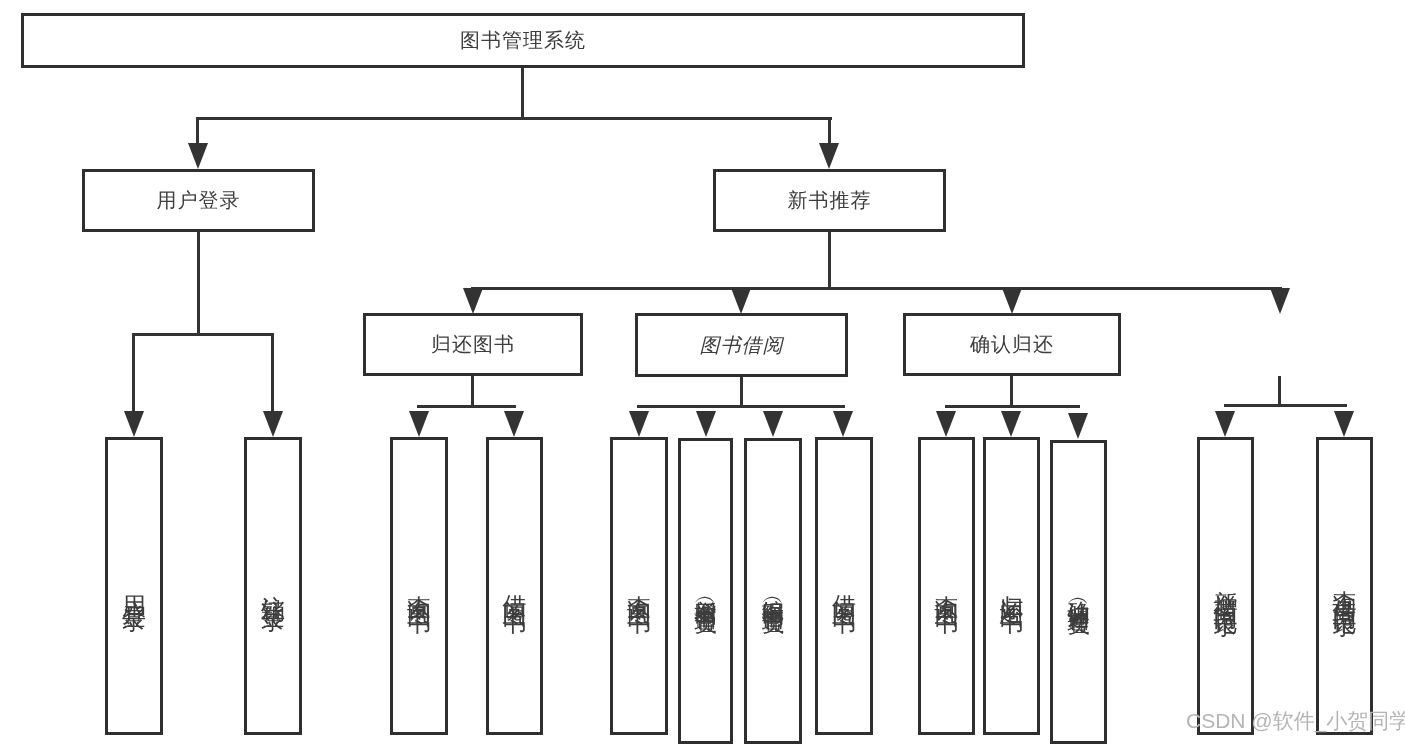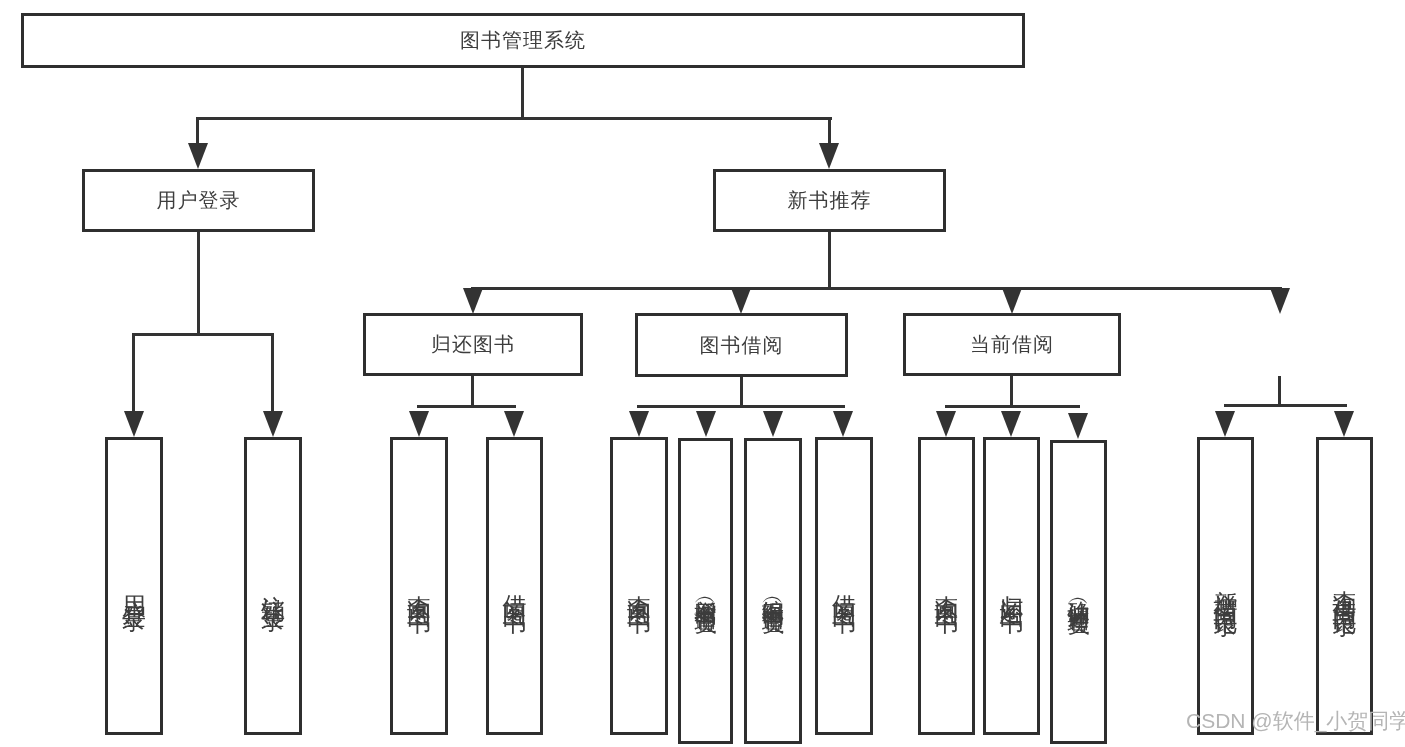--- a/index.html
+++ b/index.html
@@ -94,25 +94,25 @@
   <div class="node h" style="left:82px;top:169px;width:233px;height:63px;">
     <span>用户登录</span>
   </div>
   <div class="node h" style="left:713px;top:169px;width:233px;height:63px;">
     <span>新书推荐</span>
   </div>
 
   <div class="node h" style="left:363px;top:313px;width:220px;height:63px;">
     <span>归还图书</span>
   </div>
-  <div class="node h" style="left:635px;top:313px;width:213px;height:64px;">
+  <div class="node h" style="left:635px;top:313px;width:213px;height:64px;font-style:italic;">
     <span>图书借阅</span>
   </div>
   <div class="node h" style="left:903px;top:313px;width:218px;height:63px;">
-    <span>当前借阅</span>
+    <span>确认归还</span>
   </div>
 
   <div class="node v" style="left:105px;top:437px;width:58px;height:298px;">
     <span class="vtxt">用户登录</span>
   </div>
   <div class="node v" style="left:244px;top:437px;width:58px;height:298px;">
     <span class="vtxt">注销登录</span>
   </div>
 
   <div class="node v" style="left:390px;top:437px;width:58px;height:298px;">

